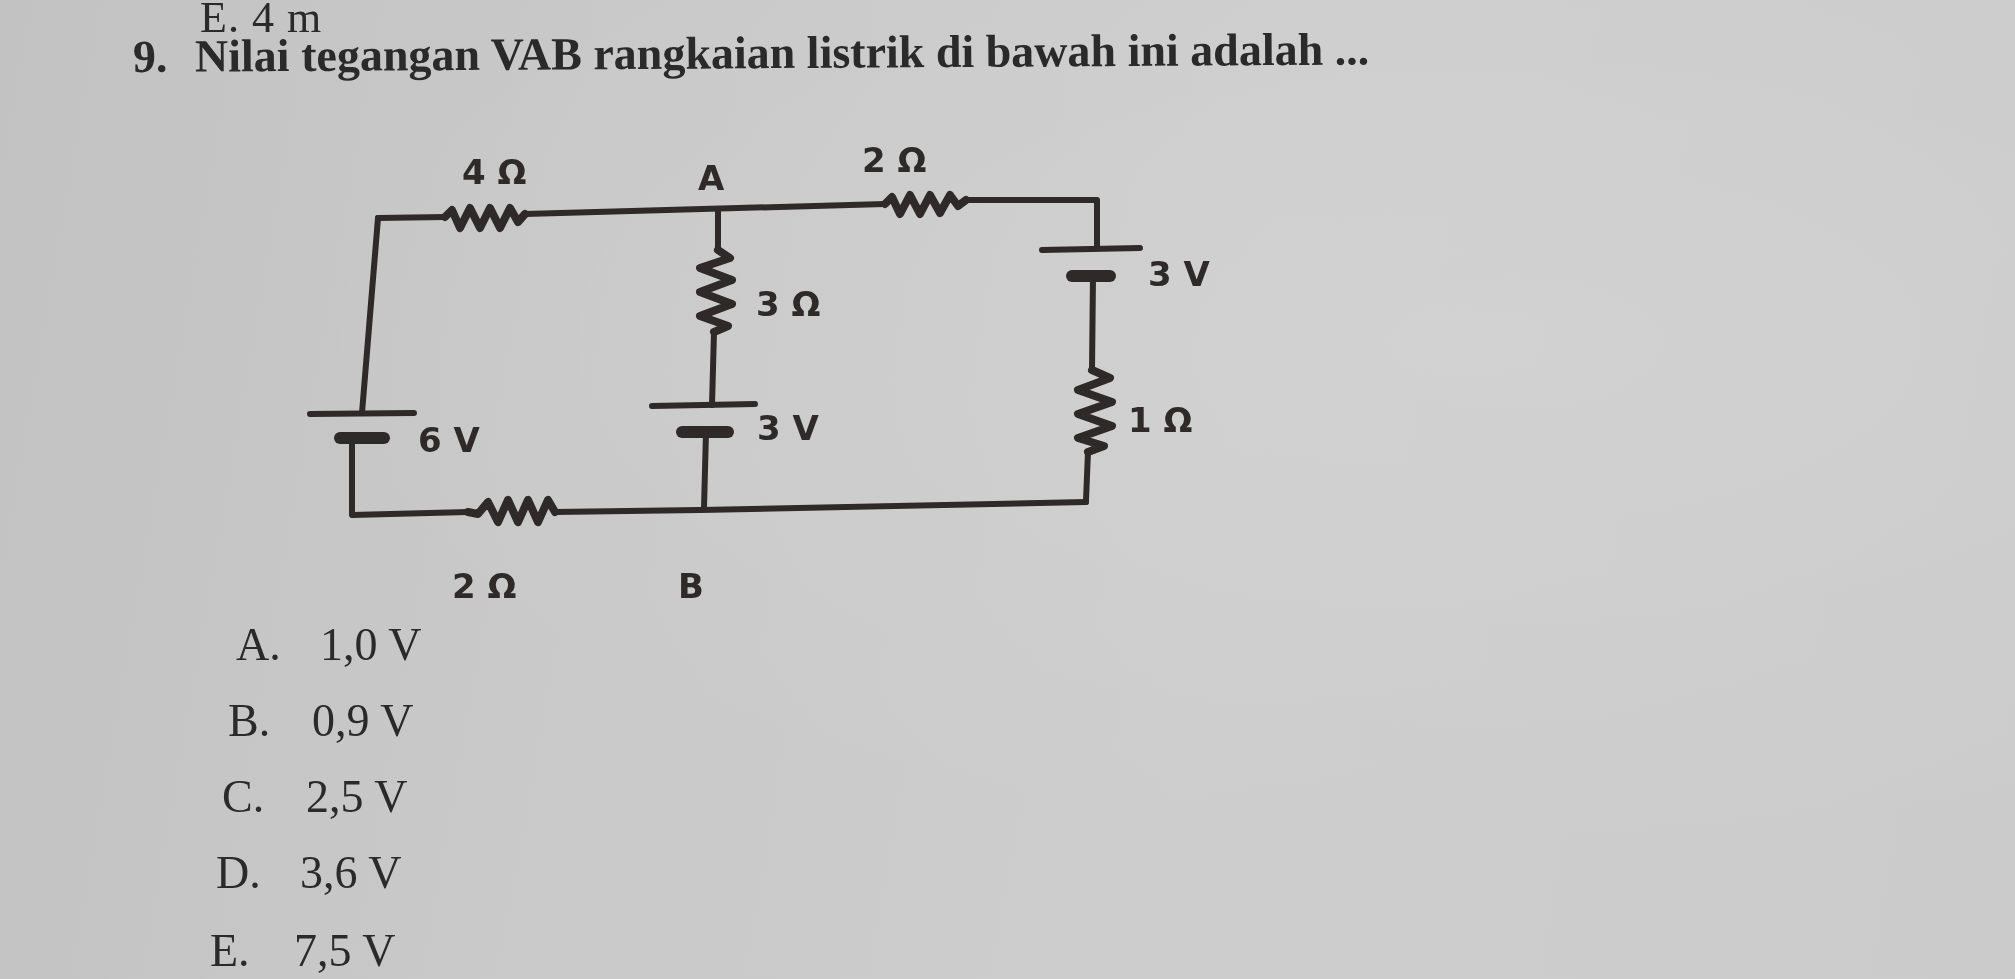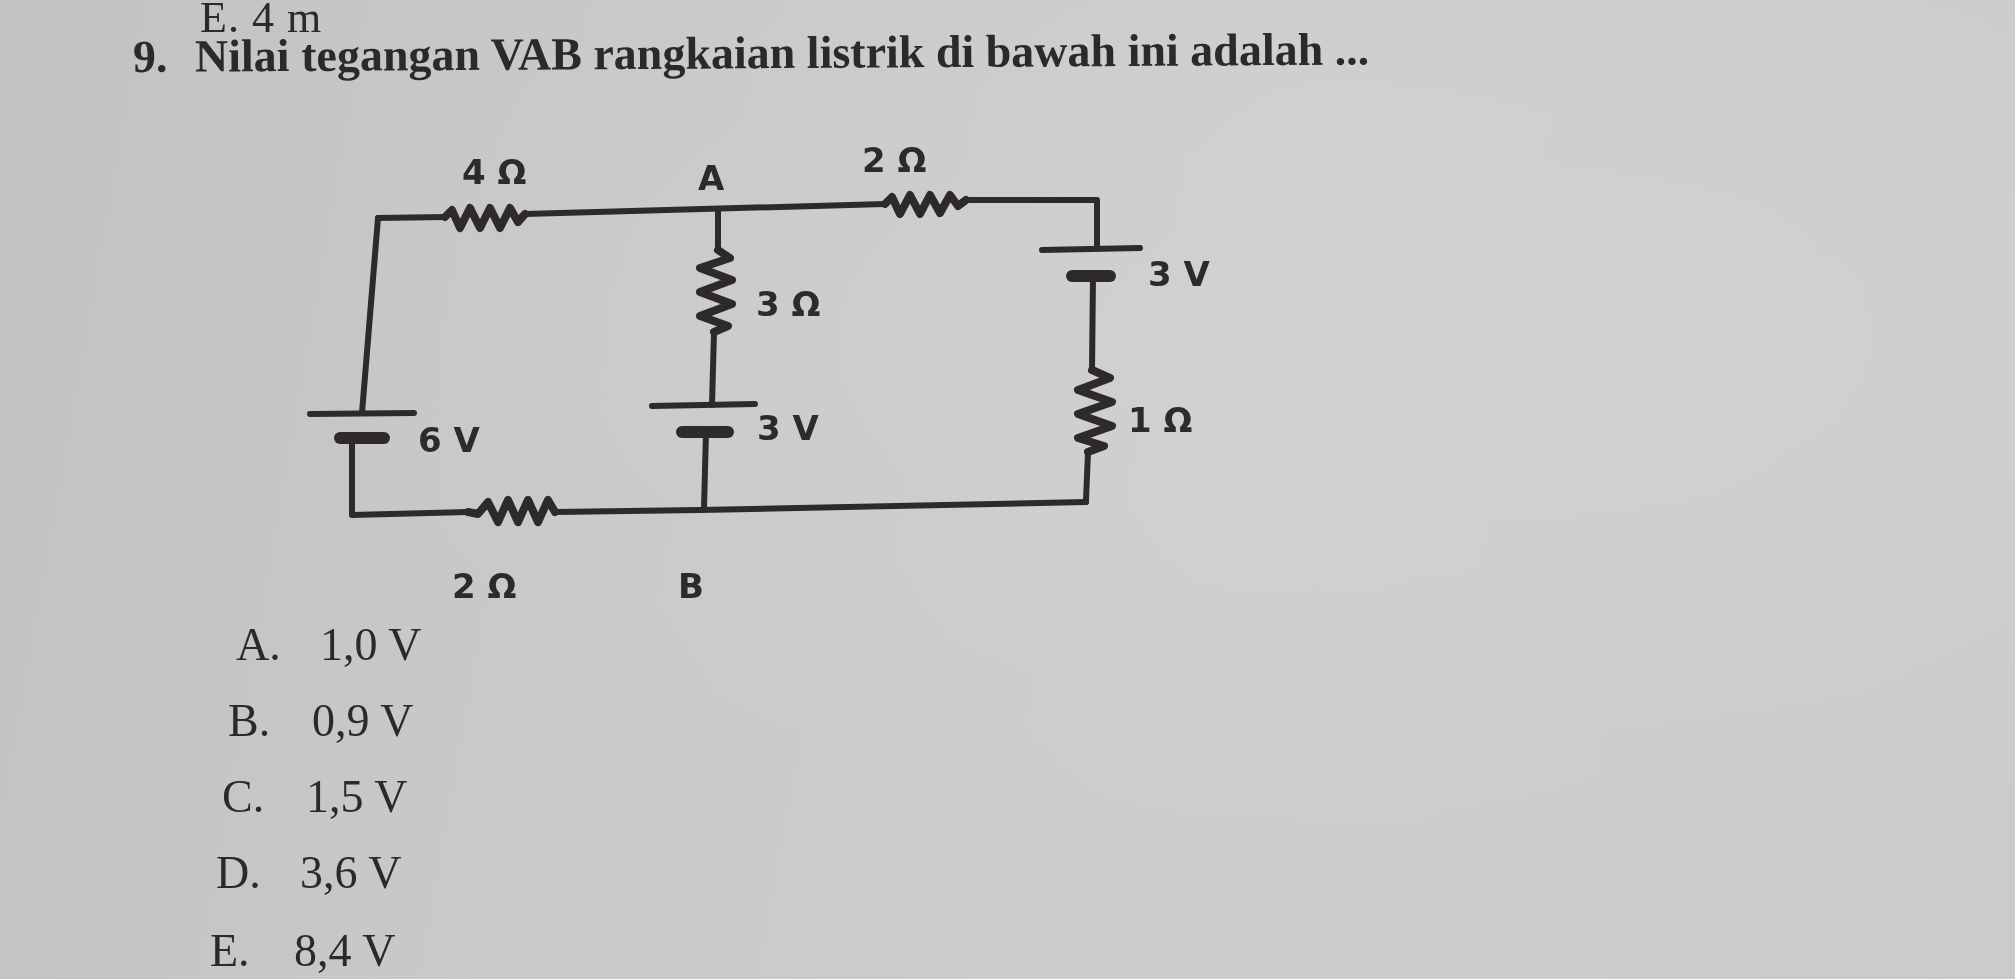--- a/index.html
+++ b/index.html
@@ -143,23 +143,23 @@
   <div class="opt" style="left:236px; top:618px;">
     <span class="letter">A.</span>
     <span>1,0 V</span>
   </div>
   <div class="opt" style="left:228px; top:694px;">
     <span class="letter">B.</span>
     <span>0,9 V</span>
   </div>
   <div class="opt" style="left:222px; top:770px;">
     <span class="letter">C.</span>
-    <span>1,5 V</span>
+    <span>2,5 V</span>
   </div>
   <div class="opt" style="left:216px; top:846px;">
     <span class="letter">D.</span>
     <span>3,6 V</span>
   </div>
   <div class="opt" style="left:210px; top:924px;">
     <span class="letter">E.</span>
-    <span>8,4 V</span>
+    <span>7,5 V</span>
   </div>
 </div>
 
 </body></html>

